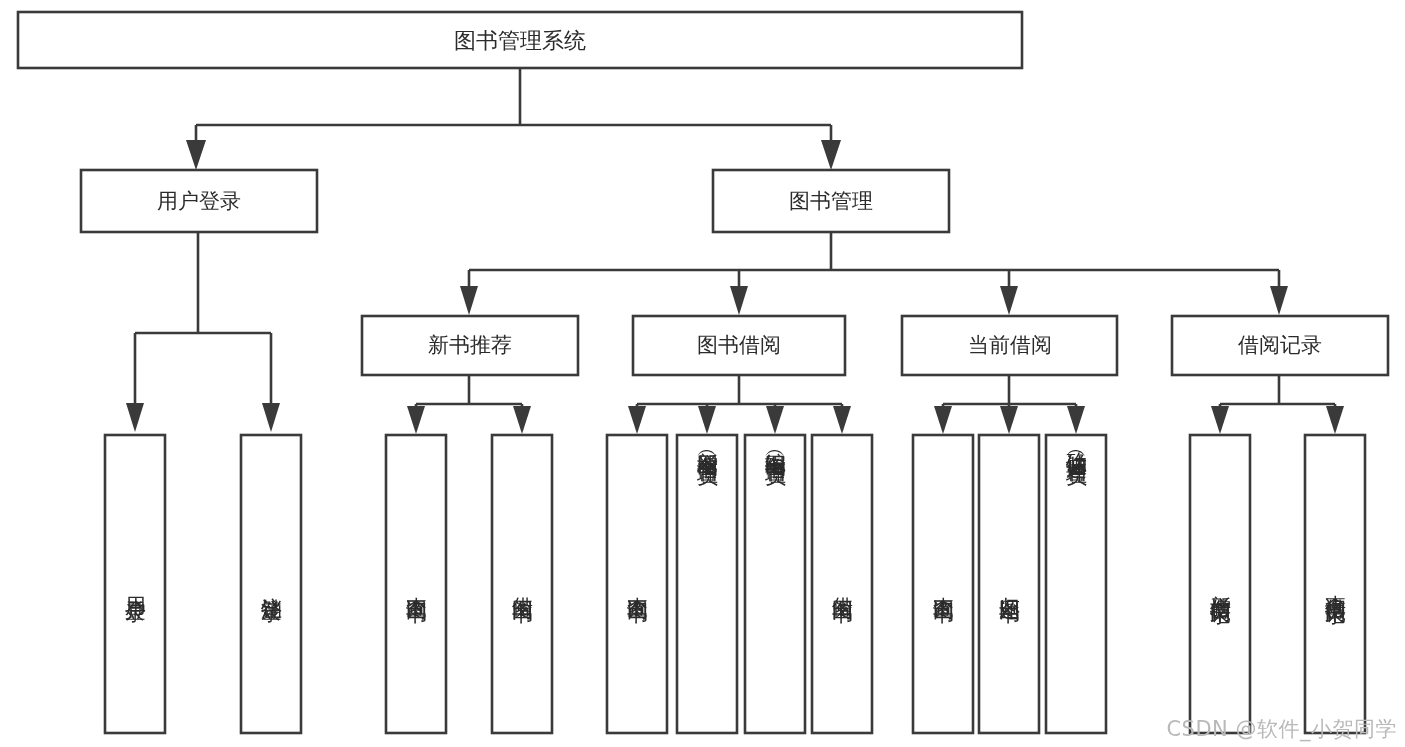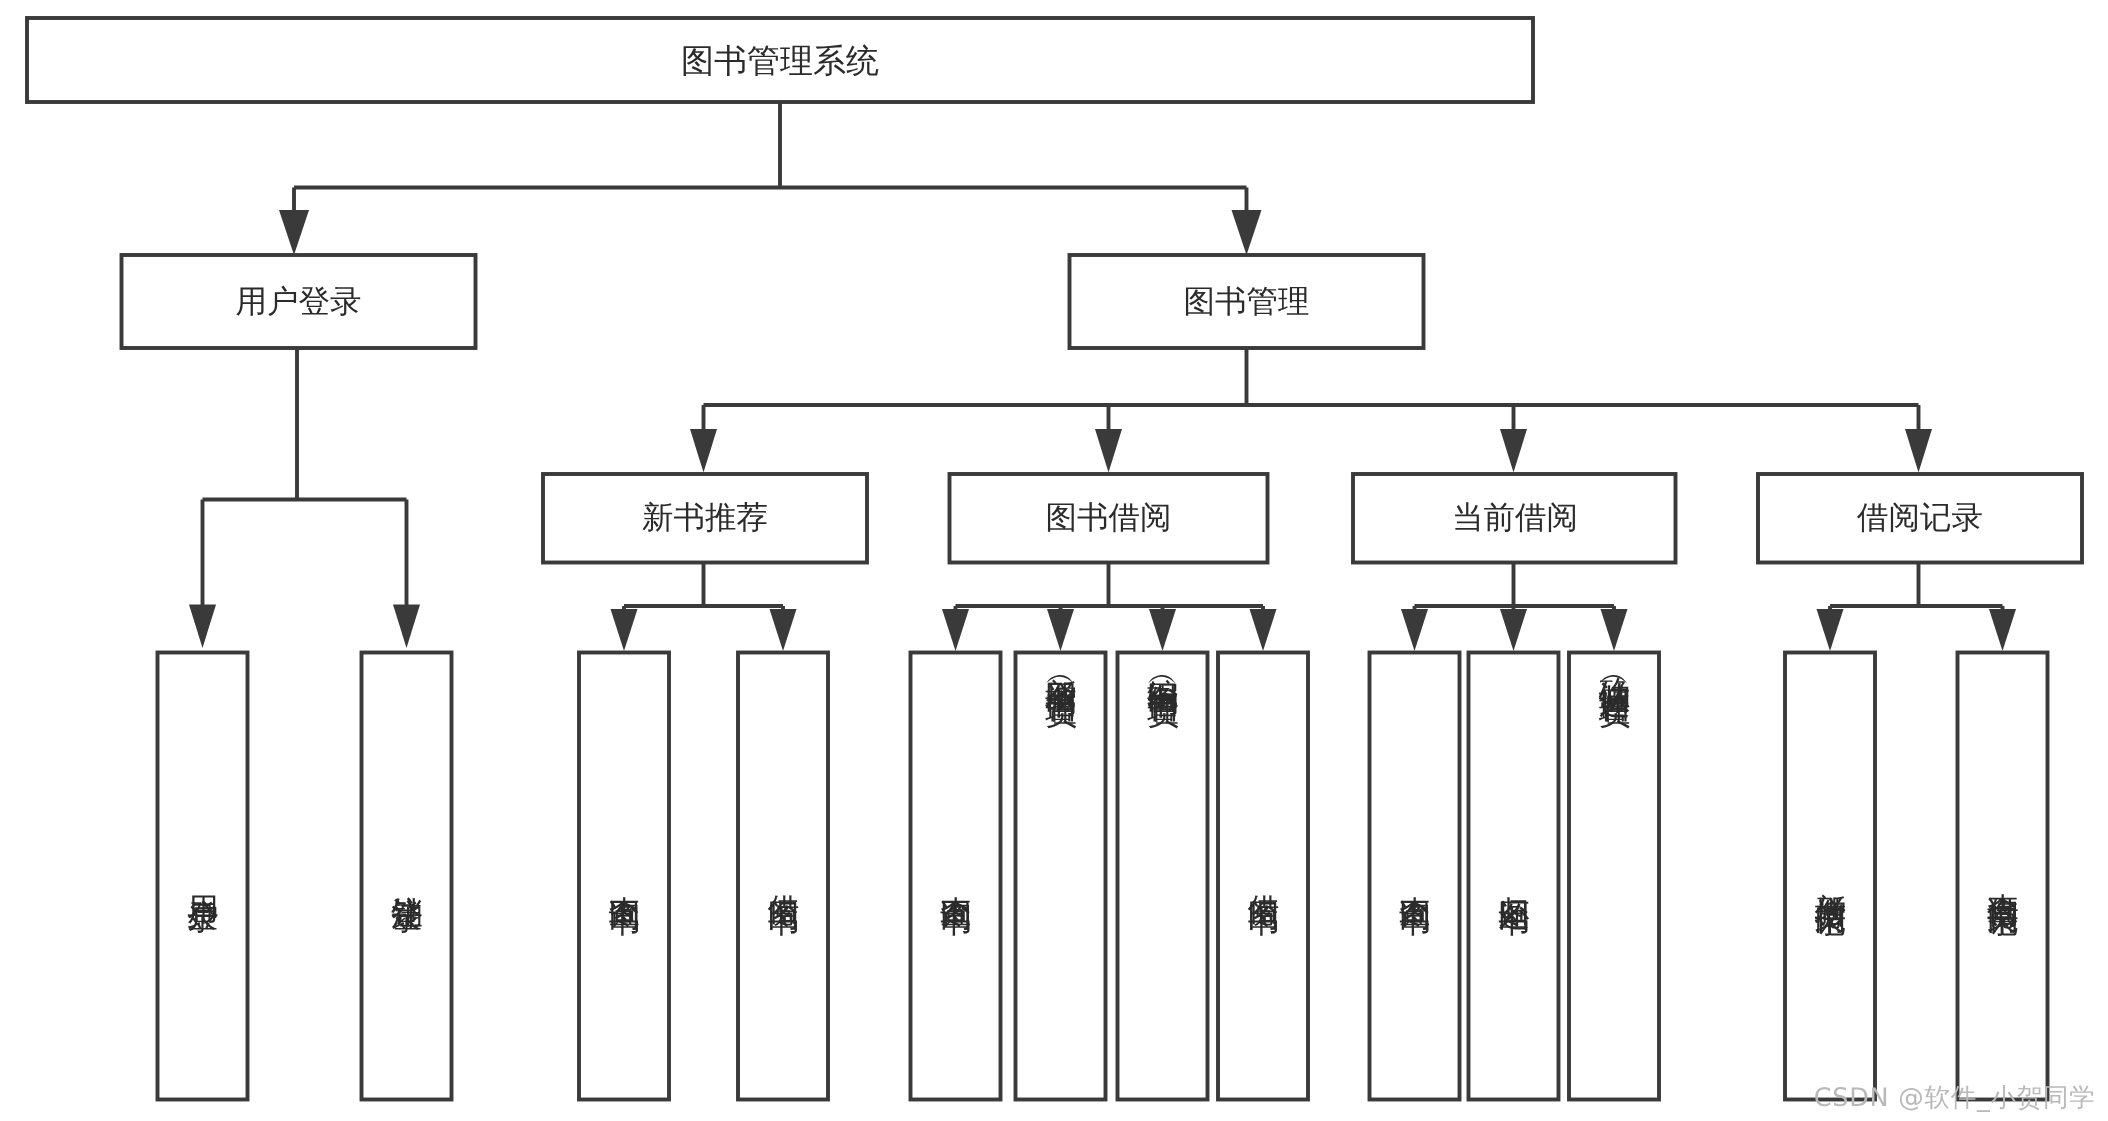--- a/index.html
+++ b/index.html
@@ -70,21 +70,21 @@
     line-height: 1.18;
     letter-spacing: 2px;
     color: #2b2b2b;
     white-space: nowrap;
   }
   .watermark {
     position: absolute;
     right: 8px;
     bottom: 4px;
     font-family: "DejaVu Sans", "Liberation Sans", sans-serif;
-    font-size: 17px;
+    font-size: 21px;
     color: #b9b9b9;
     letter-spacing: 0.5px;
     user-select: none;
   }
 </style>
 </head>
 <body>
 
 <div id="diagram-root">
 

